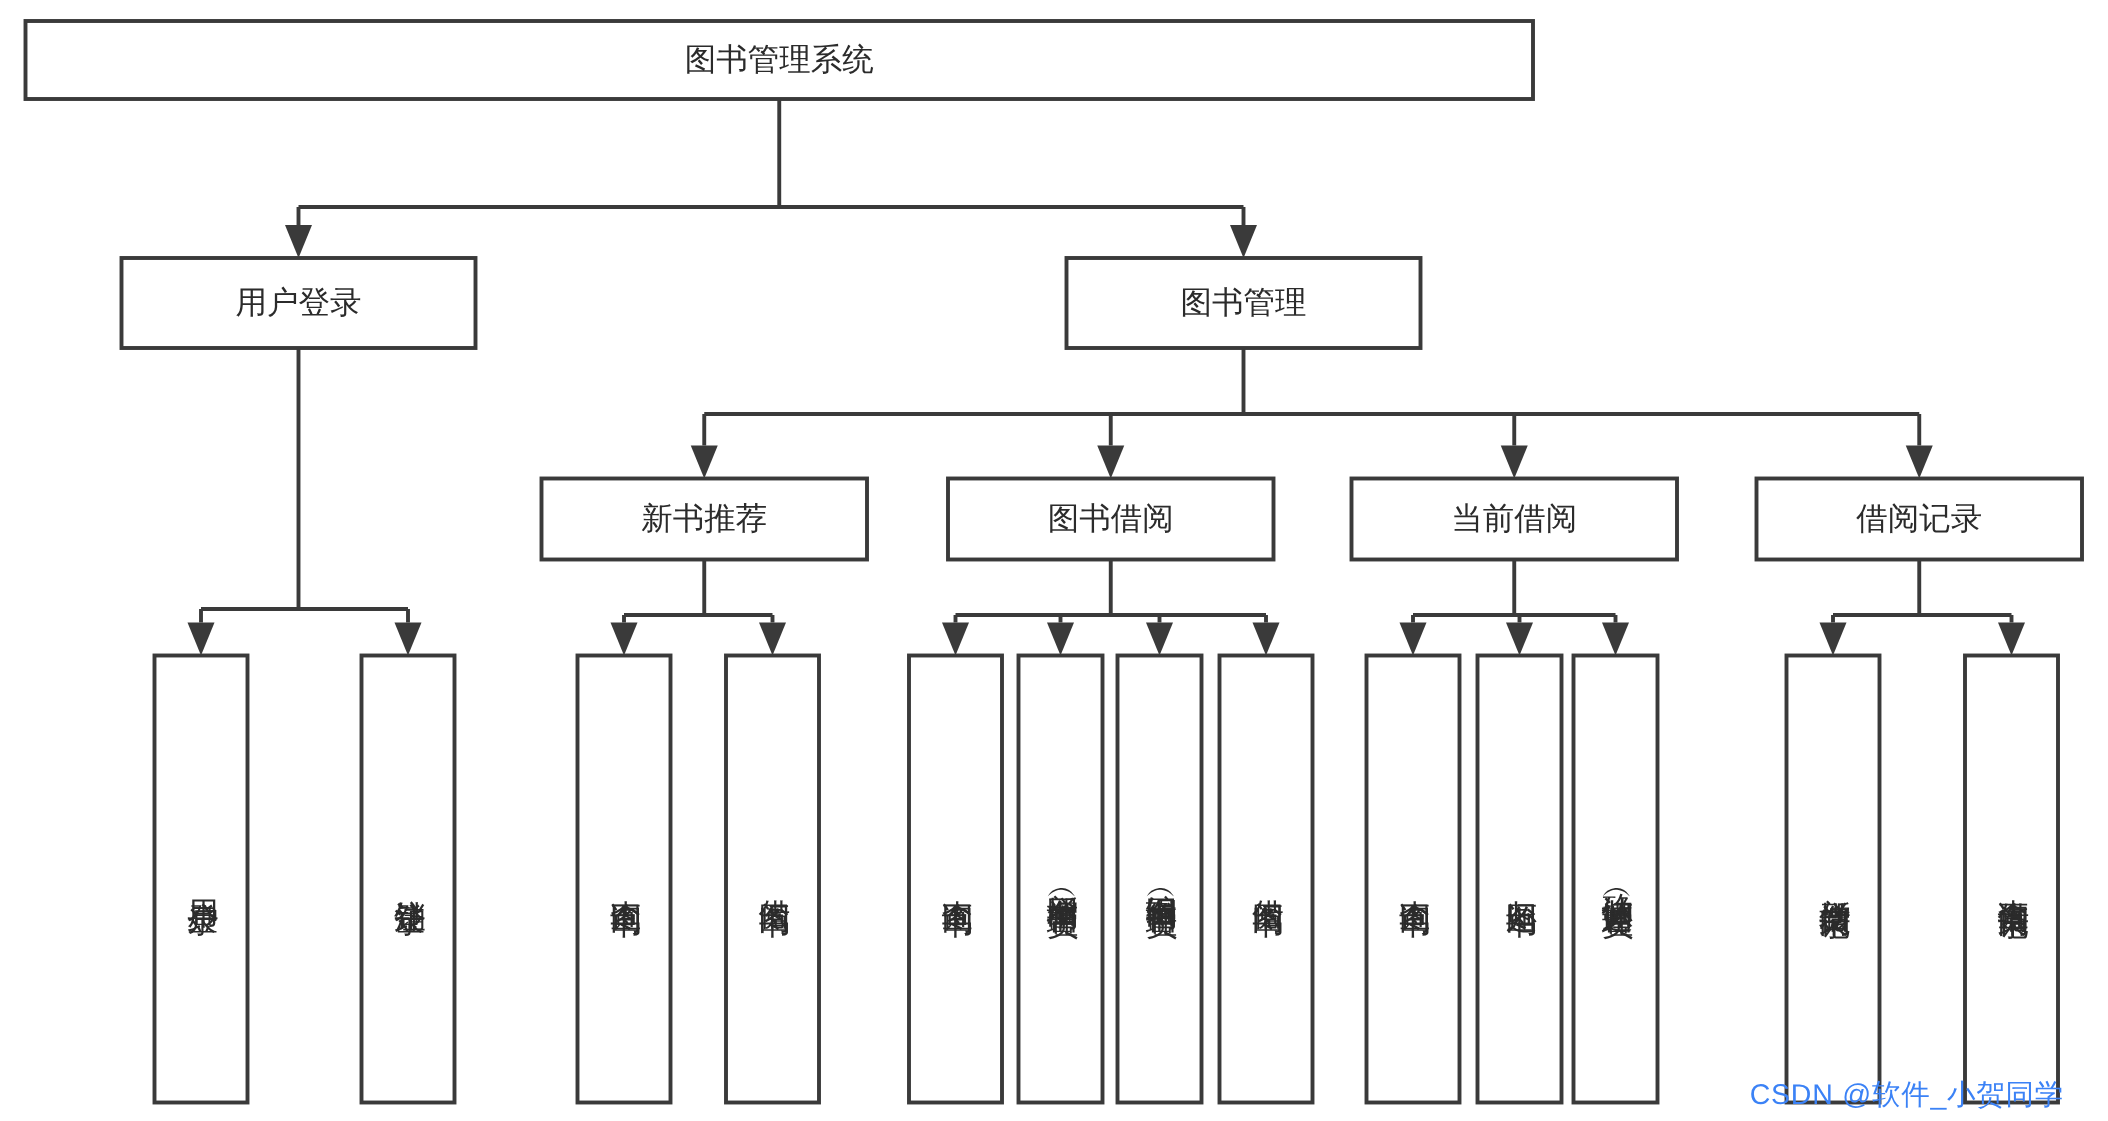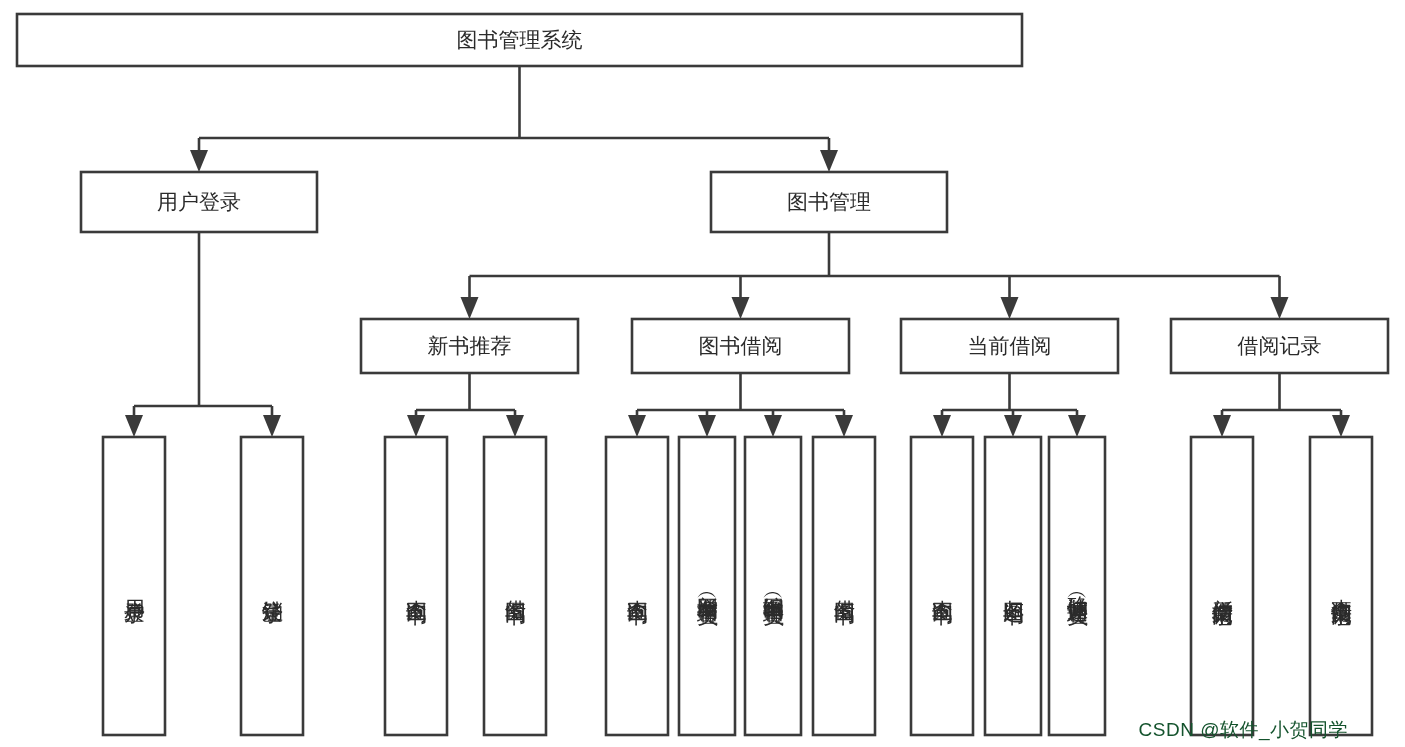--- a/index.html
+++ b/index.html
@@ -11,20 +11,21 @@
     width: 1405px;
     height: 747px;
     font-family: "Liberation Sans", "DejaVu Sans", sans-serif;
     overflow: hidden;
   }
   #diagram-root {
     position: relative;
     width: 1358px;
     height: 747px;
     background: #ffffff;
+    padding-left: 28px;
   }
   svg#tree-svg {
     position: absolute;
     top: 0;
     left: 0;
     width: 1405px;
     height: 747px;
     display: block;
   }
   .node-rect {
@@ -64,21 +65,21 @@
     font-size: 21px;
     line-height: 1.18;
     letter-spacing: 1.5px;
     white-space: nowrap;
     text-align: center;
   }
   #watermark {
     position: absolute;
     right: 10px;
     bottom: 4px;
-    color: #14532d;
+    color: #3b82f6;
     font-size: 19px;
     font-family: "Liberation Sans", "DejaVu Sans", sans-serif;
     letter-spacing: 0.5px;
     white-space: nowrap;
   }
 </style>
 </head>
 <body>
 
 <div id="diagram-root">

